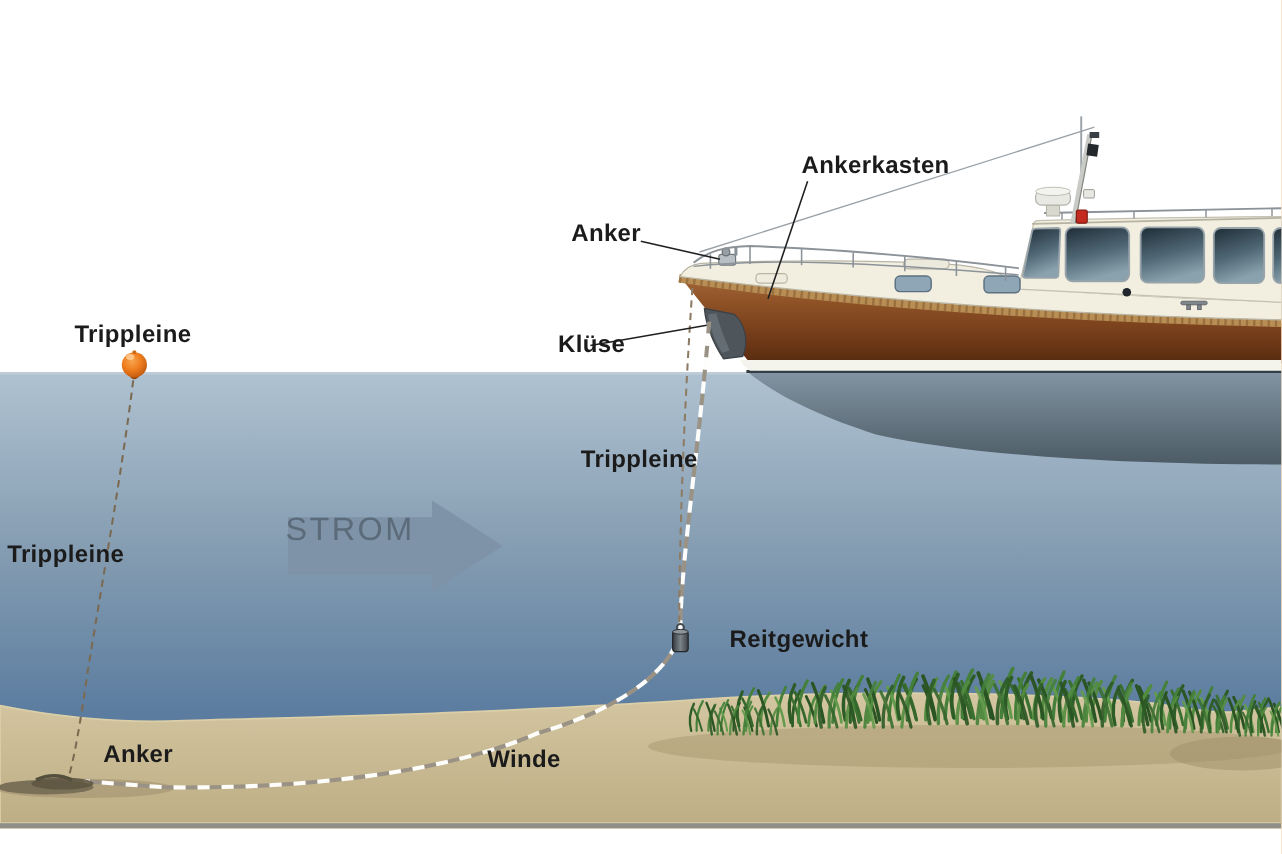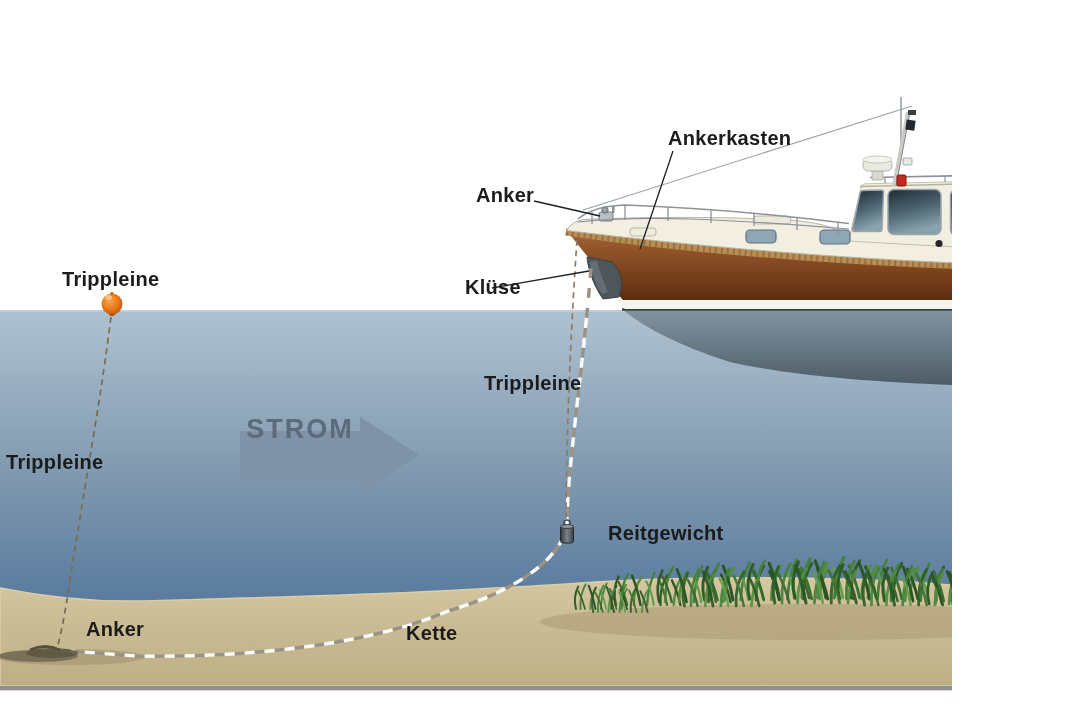--- a/index.html
+++ b/index.html
@@ -1,22 +1,22 @@
 <!DOCTYPE html>
 <html><head>
 <meta charset="utf-8">
 <style>
   html,body{margin:0;padding:0;background:#fff;}
-  .stage{position:relative;width:952px;height:712px;background:#f0abfc;overflow:hidden;
+  .stage{position:relative;width:1068px;height:712px;background:#fdba74;overflow:hidden;
          font-family:"Liberation Sans",sans-serif;}
   .stage svg{position:absolute;left:0;top:0;}
   .lbl{position:absolute;font-weight:700;font-size:20px;letter-spacing:.3px;
        color:#1b1b1b;white-space:nowrap;line-height:1;}
-  .strom{position:absolute;left:238px;top:416px;width:124px;text-align:center;
-         font-weight:700;font-size:27px;letter-spacing:2px;color:#5b6b79;line-height:1;}
+  .strom{position:absolute;left:238px;top:428px;width:124px;text-align:left;
+         font-weight:400;font-size:27px;letter-spacing:2px;color:#5b6b79;line-height:1;}
 </style>
 </head>
 <body>
 
 <div class="stage">
 <svg width="1068" height="712" viewBox="0 0 1068 712">
   <defs>
     <linearGradient id="waterGrad" x1="0" y1="310" x2="0" y2="686" gradientUnits="userSpaceOnUse">
       <stop offset="0" stop-color="#afc2d1"></stop>
           <stop offset="0.4" stop-color="#849cb1"></stop>
@@ -219,14 +219,14 @@
 
 <div class="lbl" style="left:668px;top:128px">Ankerkasten</div>
 <div class="lbl" style="left:476px;top:185px">Anker</div>
 <div class="lbl" style="left:465px;top:277px">Klüse</div>
 <div class="lbl" style="left:62px;top:269px">Trippleine</div>
 <div class="lbl" style="left:484px;top:373px">Trippleine</div>
 <div class="lbl" style="left:6px;top:452px">Trippleine</div>
 <div class="strom">STROM</div>
 <div class="lbl" style="left:608px;top:523px">Reitgewicht</div>
 <div class="lbl" style="left:86px;top:619px">Anker</div>
-<div class="lbl" style="left:406px;top:623px">Kette</div>
+<div class="lbl" style="left:406px;top:623px">Winde</div>
 </div>
 
 </body></html>

